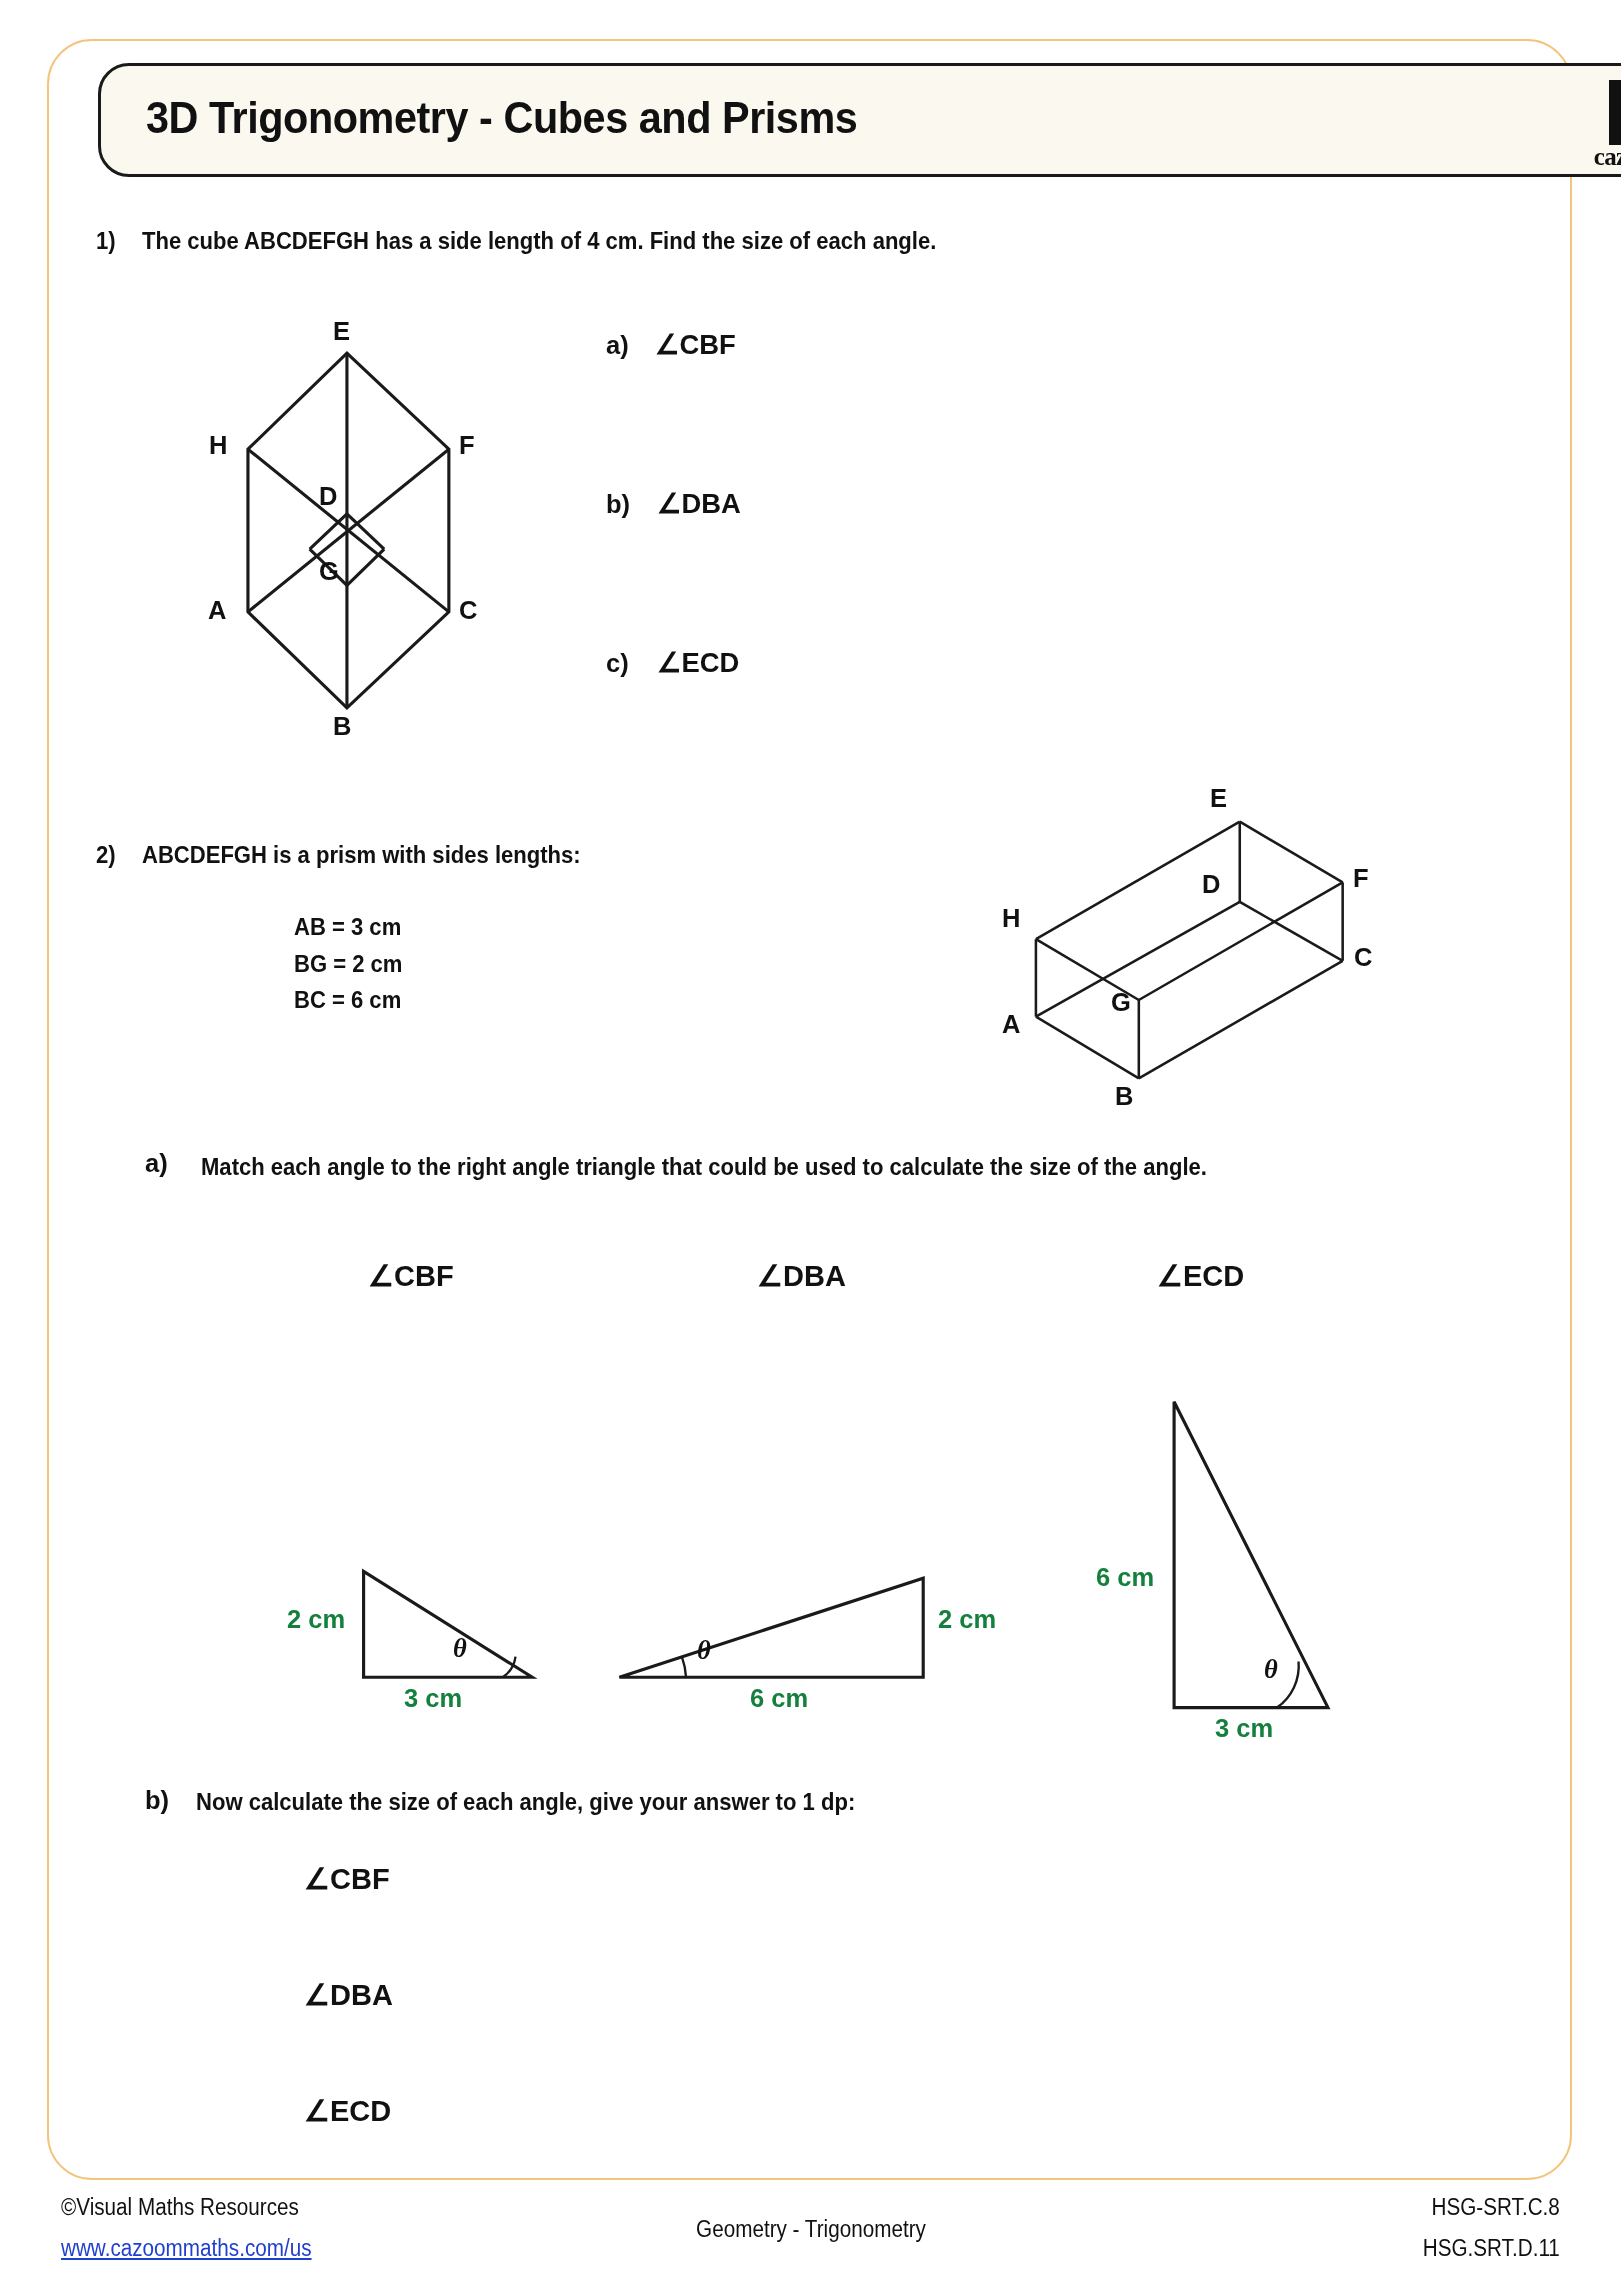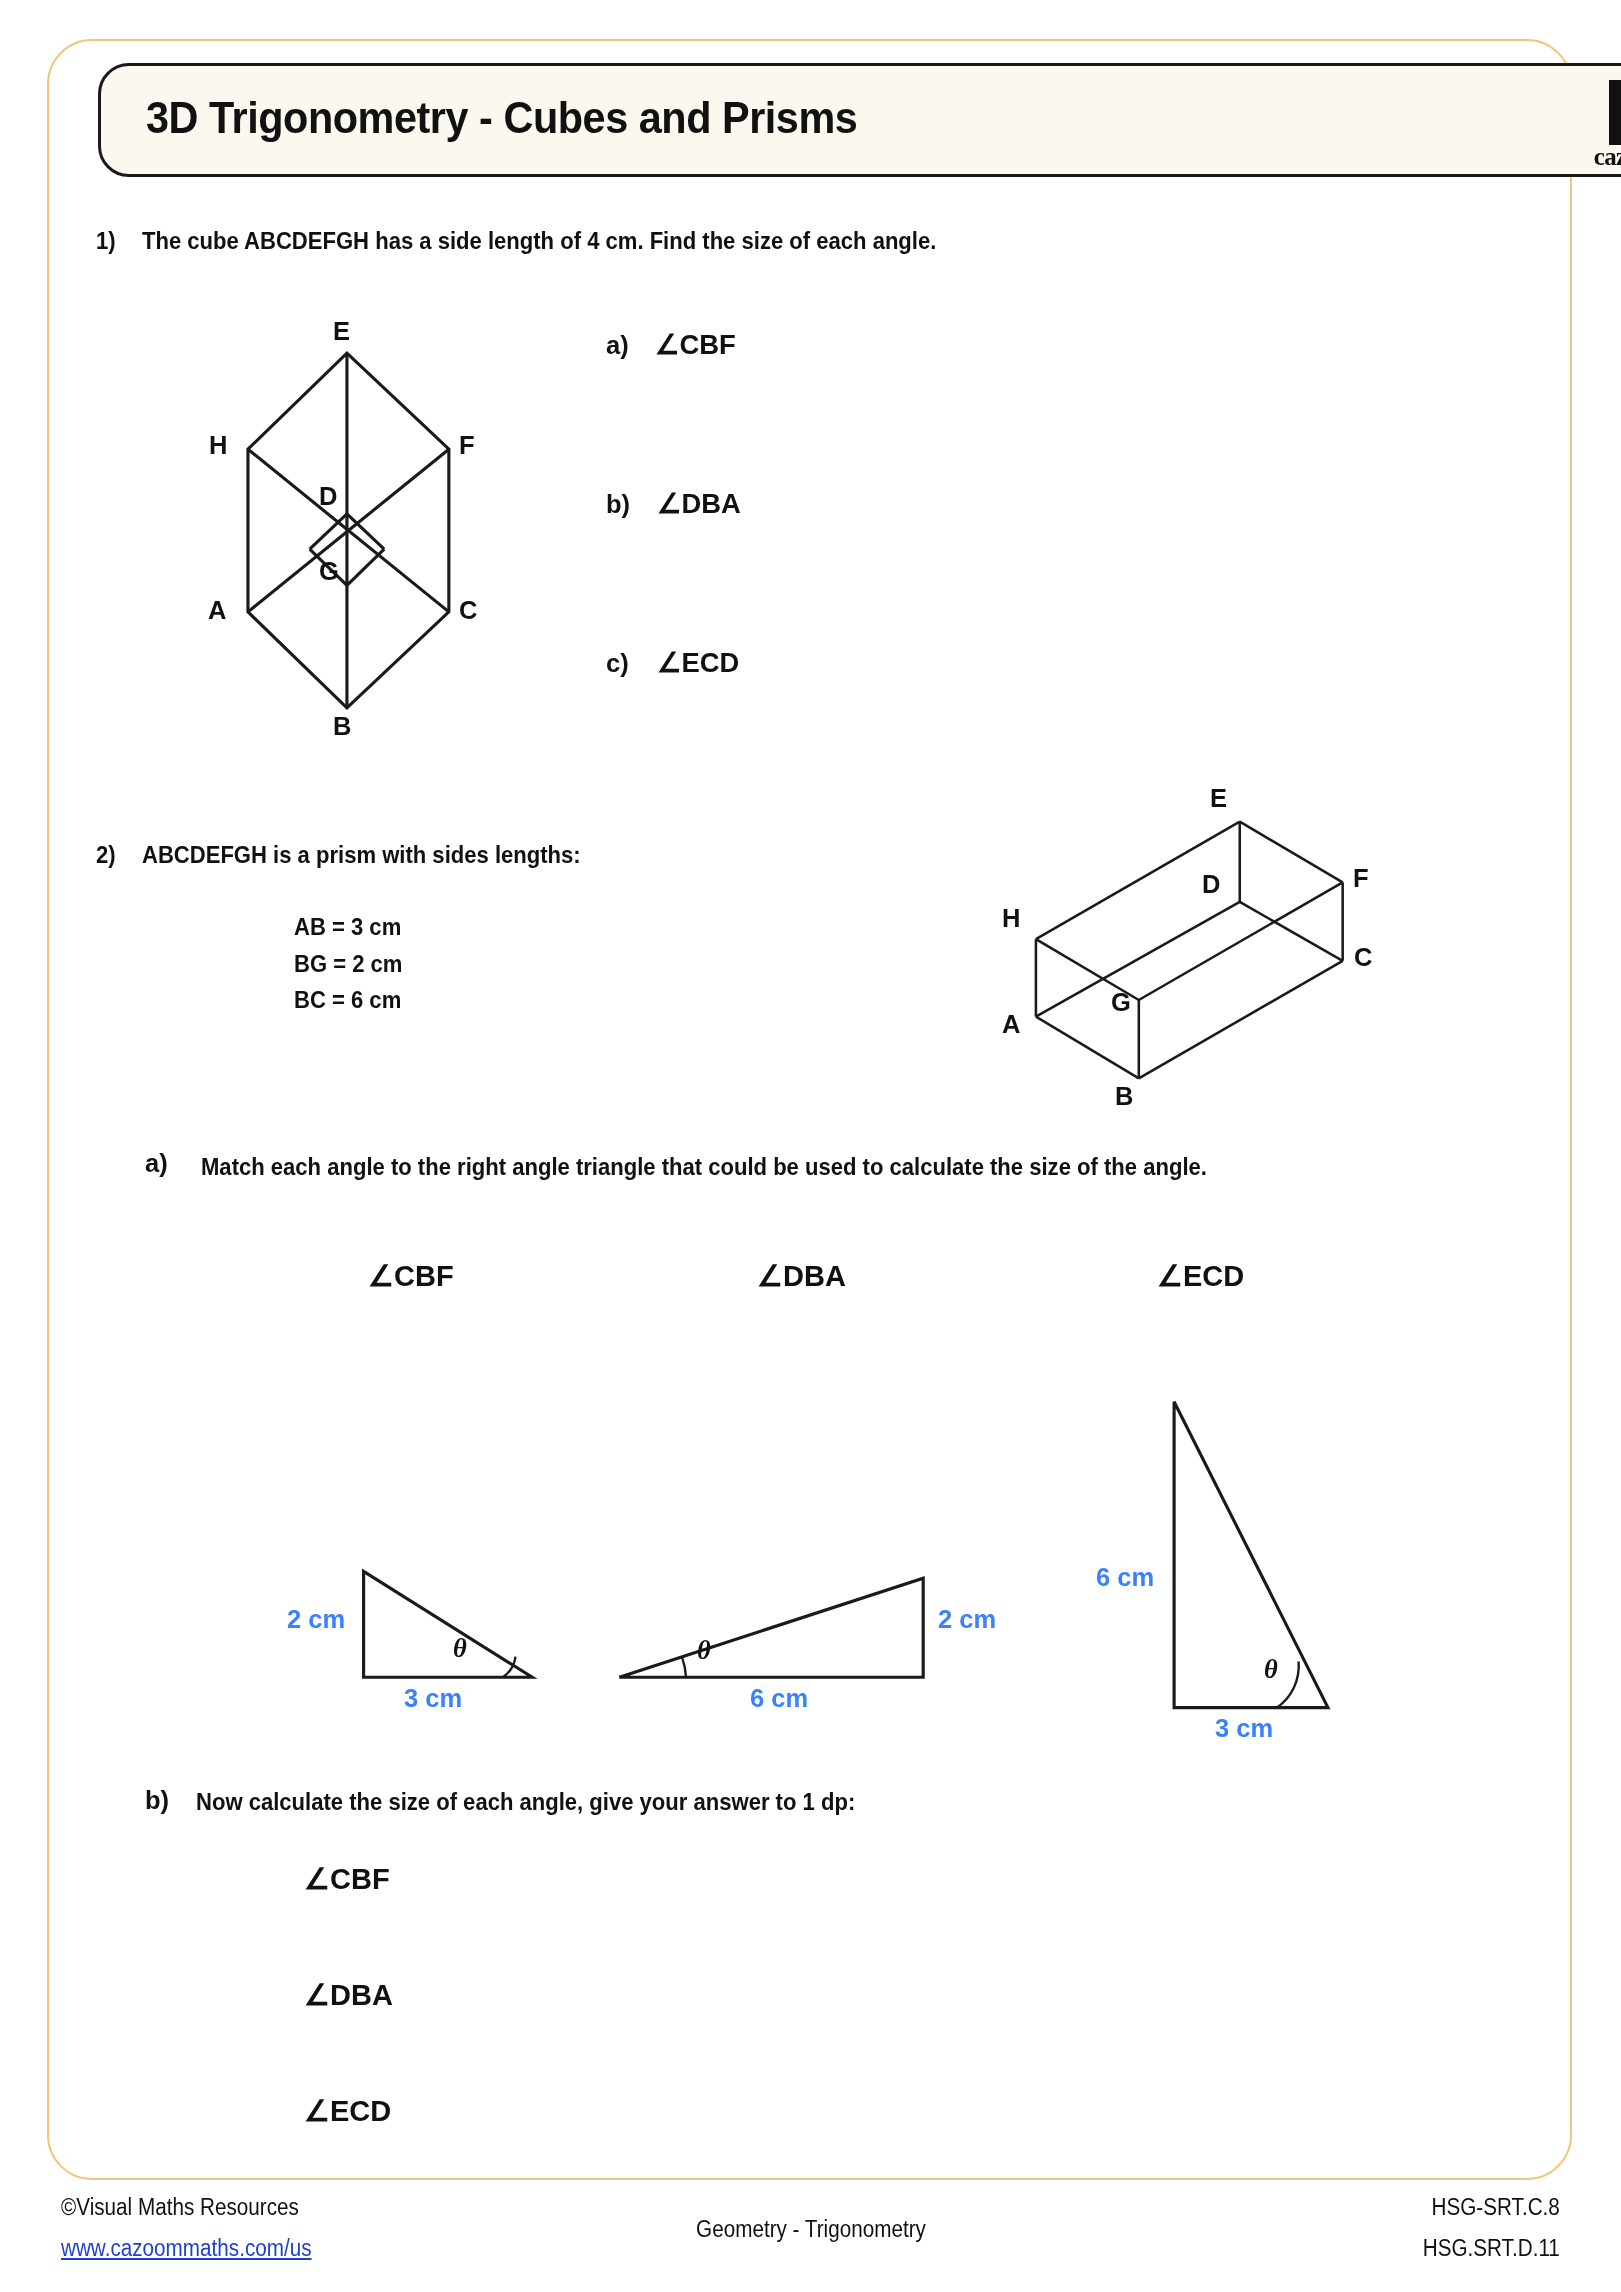--- a/index.html
+++ b/index.html
@@ -111,21 +111,21 @@
     font-weight:bold;
     font-family:"Liberation Sans", sans-serif;
     white-space:nowrap;
     color:#111;
   }
   .dim{
     position:absolute;
     font-size:25.5px;
     font-weight:bold;
     font-family:"Liberation Sans", sans-serif;
-    color:#3b82f6;
+    color:#15803d;
     white-space:nowrap;
   }
   .theta{
     position:absolute;
     font-size:26.5px;
     font-weight:bold;
     font-style:italic;
     font-family:"Liberation Serif", serif;
     color:#111;
   }

